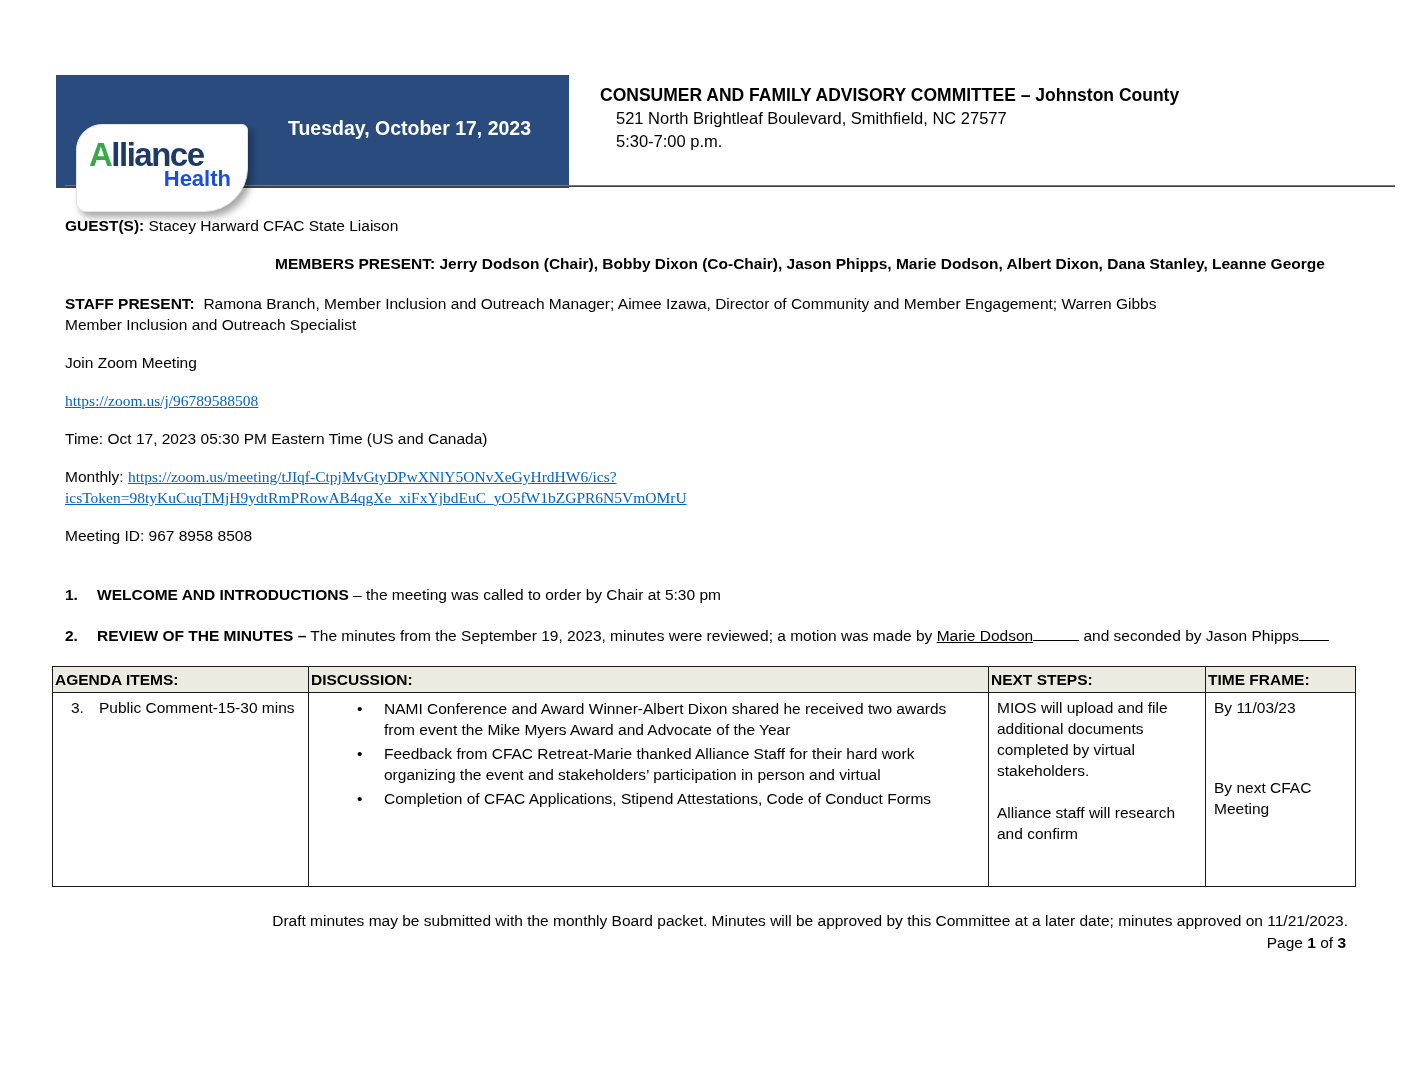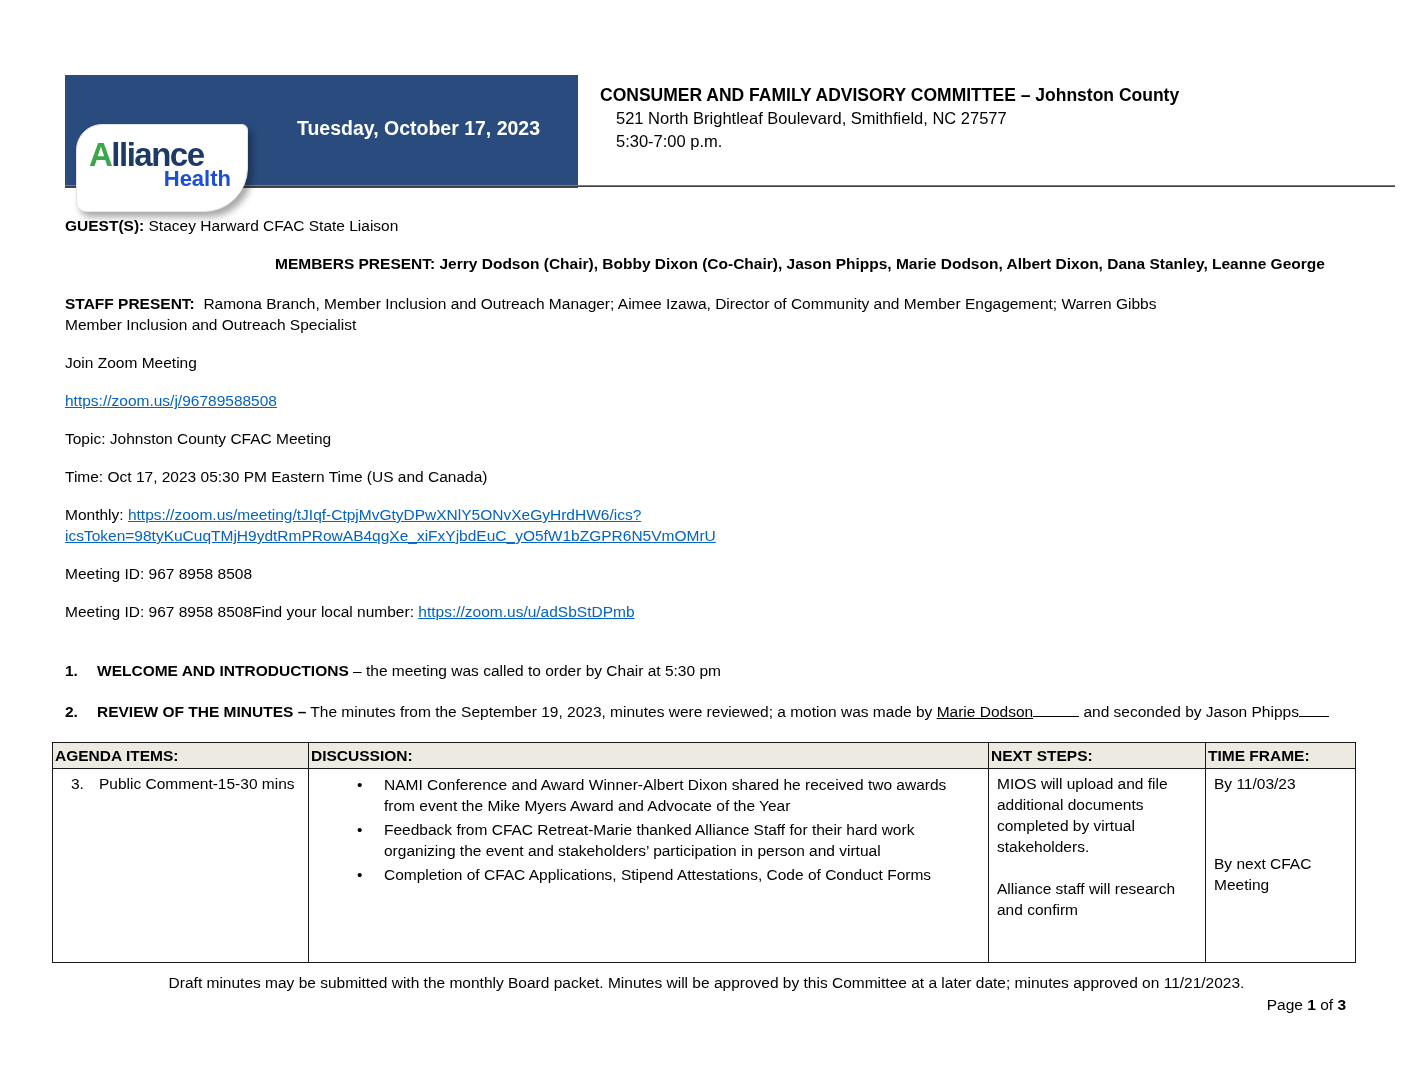--- a/index.html
+++ b/index.html
@@ -9,21 +9,21 @@
     font-size: 15.5px;
     color: #000;
     line-height: 21px;
     overflow: hidden;
   }
   .page { position: relative; width: 1408px; height: 1088px; background:#fff; }
 
   
   .doc-header { position: relative; height: 215px; }
   .banner {
-    position: absolute; left: 65px; top: 75px; width: 513px; height: 113px;
+    position: absolute; left: 56px; top: 75px; width: 513px; height: 113px;
     background: #2a4b7d;
   }
   .banner-date {
     position: absolute; left: 200px; right: 6px; top: 43px;
     color: #fff; font-weight: bold; font-size: 19.5px; text-align: center;
     white-space: nowrap;
   }
   .header-rule {
     position: absolute; left: 65px; top: 185px; width: 1330px; height: 2px;
     background: #3e3e3e; border-top: 1px solid #8a7676;
@@ -49,21 +49,21 @@
   .header-right { position: absolute; left: 600px; top: 83px; width: 745px; }
   .doc-title { font-weight: bold; font-size: 17.5px; line-height: 24px; }
   .doc-sub { font-size: 16.5px; line-height: 23px; margin-left: 16px; }
 
   
   .main { margin: 0 60px 0 65px; }
   .para { margin-bottom: 17px; }
   .members { margin-left: 210px; font-weight: bold; margin-bottom: 19px; }
   .staff { max-width: 1150px; }
   .lbl { font-weight: bold; }
-  a.link { color: #0563c1; text-decoration: underline; cursor: pointer; }
+  a.link { color: #0563c1; text-decoration: underline; cursor: pointer; font-family: Liberation Serif, serif; }
   .wrap-url { max-width: 1120px; overflow-wrap: break-word; }
 
   .num-item { display: flex; margin-bottom: 20px; max-width: 1272px; }
   .num-item .num { width: 32px; font-weight: bold; flex: 0 0 32px; }
   .num-item .li-body { flex: 1 1 auto; max-width: 1240px; }
   .u { text-decoration: underline; }
   .blank { display: inline-block; border-bottom: 1.5px solid #000; height: 15px; vertical-align: baseline; }
   .blank-long { width: 46px; }
   .blank-short { width: 30px; }
 
@@ -79,21 +79,21 @@
   table.minutes td { vertical-align: top; padding: 4px 6px 8px; height: 168px; }
   .agenda-cell { position: relative; padding-left: 40px; }
   .agenda-cell .a-num { position: absolute; left: 12px; top: 0; }
   ul.bullets { list-style: none; margin-top: 1px; }
   ul.bullets li { position: relative; padding-left: 69px; padding-right: 14px; margin-bottom: 3px; }
   ul.bullets li::before { content: "\2022"; position: absolute; left: 42px; top: 0; }
   .cell-next > div { margin-bottom: 21px; padding-left: 2px; }
   .cell-time > div { margin-bottom: 59px; padding-left: 2px; }
 
   
-  .footer-note { text-align: center; margin-top: 9px; }
+  .footer-note { text-align: right; margin-top: 23px; }
   .page-line { text-align: right; margin-top: 1px; padding-right: 2px; }
 </style>
 </head>
 <body>
 
 <div class="page">
 
   <div class="doc-header">
     <div class="banner">
       <div class="banner-date">Tuesday, October 17, 2023</div>
@@ -115,30 +115,28 @@
     <p class="para"><span class="lbl">GUEST(S):</span> <span>Stacey Harward CFAC State Liaison</span></p>
 
     <p class="para members"><span class="lbl">MEMBERS PRESENT:</span> <span>Jerry Dodson (Chair), Bobby Dixon (Co-Chair), Jason Phipps, Marie Dodson, Albert Dixon, Dana Stanley, Leanne George</span></p>
 
     <p class="para staff"><span class="lbl">STAFF PRESENT:</span>&nbsp; <span>Ramona Branch, Member Inclusion and Outreach Manager; Aimee Izawa, Director of Community and Member Engagement; Warren Gibbs Member Inclusion and Outreach Specialist</span></p>
 
     <p class="para">Join Zoom Meeting</p>
 
     <p class="para"><a class="link">https://zoom.us/j/96789588508</a></p>
 
-    <p class="para">Topic: Johnston County CFAC Meeting</p>
 
     <p class="para">Time: Oct 17, 2023 05:30 PM Eastern Time (US and Canada)</p>
 
 
     <p class="para wrap-url"><span>Monthly:</span> <a class="link">https://zoom.us/meeting/tJIqf-CtpjMvGtyDPwXNlY5ONvXeGyHrdHW6/ics?icsToken=98tyKuCuqTMjH9ydtRmPRowAB4qgXe_xiFxYjbdEuC_yO5fW1bZGPR6N5VmOMrU</a></p>
 
     <p class="para">Meeting ID: 967 8958 8508</p>
 
-    <p class="para"><span>Meeting ID: 967 8958 8508Find your local number:</span> <a class="link">https://zoom.us/u/adSbStDPmb</a></p>
 
     <div class="num-item" style="margin-top:38px;">
       <span class="num">1.</span>
       <div class="li-body"><span class="lbl">WELCOME AND INTRODUCTIONS</span><span> – the meeting was called to order by Chair at 5:30 pm</span></div>
     </div>
 
     <div class="num-item">
       <span class="num">2.</span>
       <div class="li-body"><span class="lbl">REVIEW OF THE MINUTES –</span><span> The minutes from the September 19, 2023, minutes were reviewed; a motion was made by </span><span class="u">Marie Dodson</span><span class="blank blank-long"></span><span> and seconded by </span><span>Jason Phipps</span><span class="blank blank-short"></span></div>
     </div>

